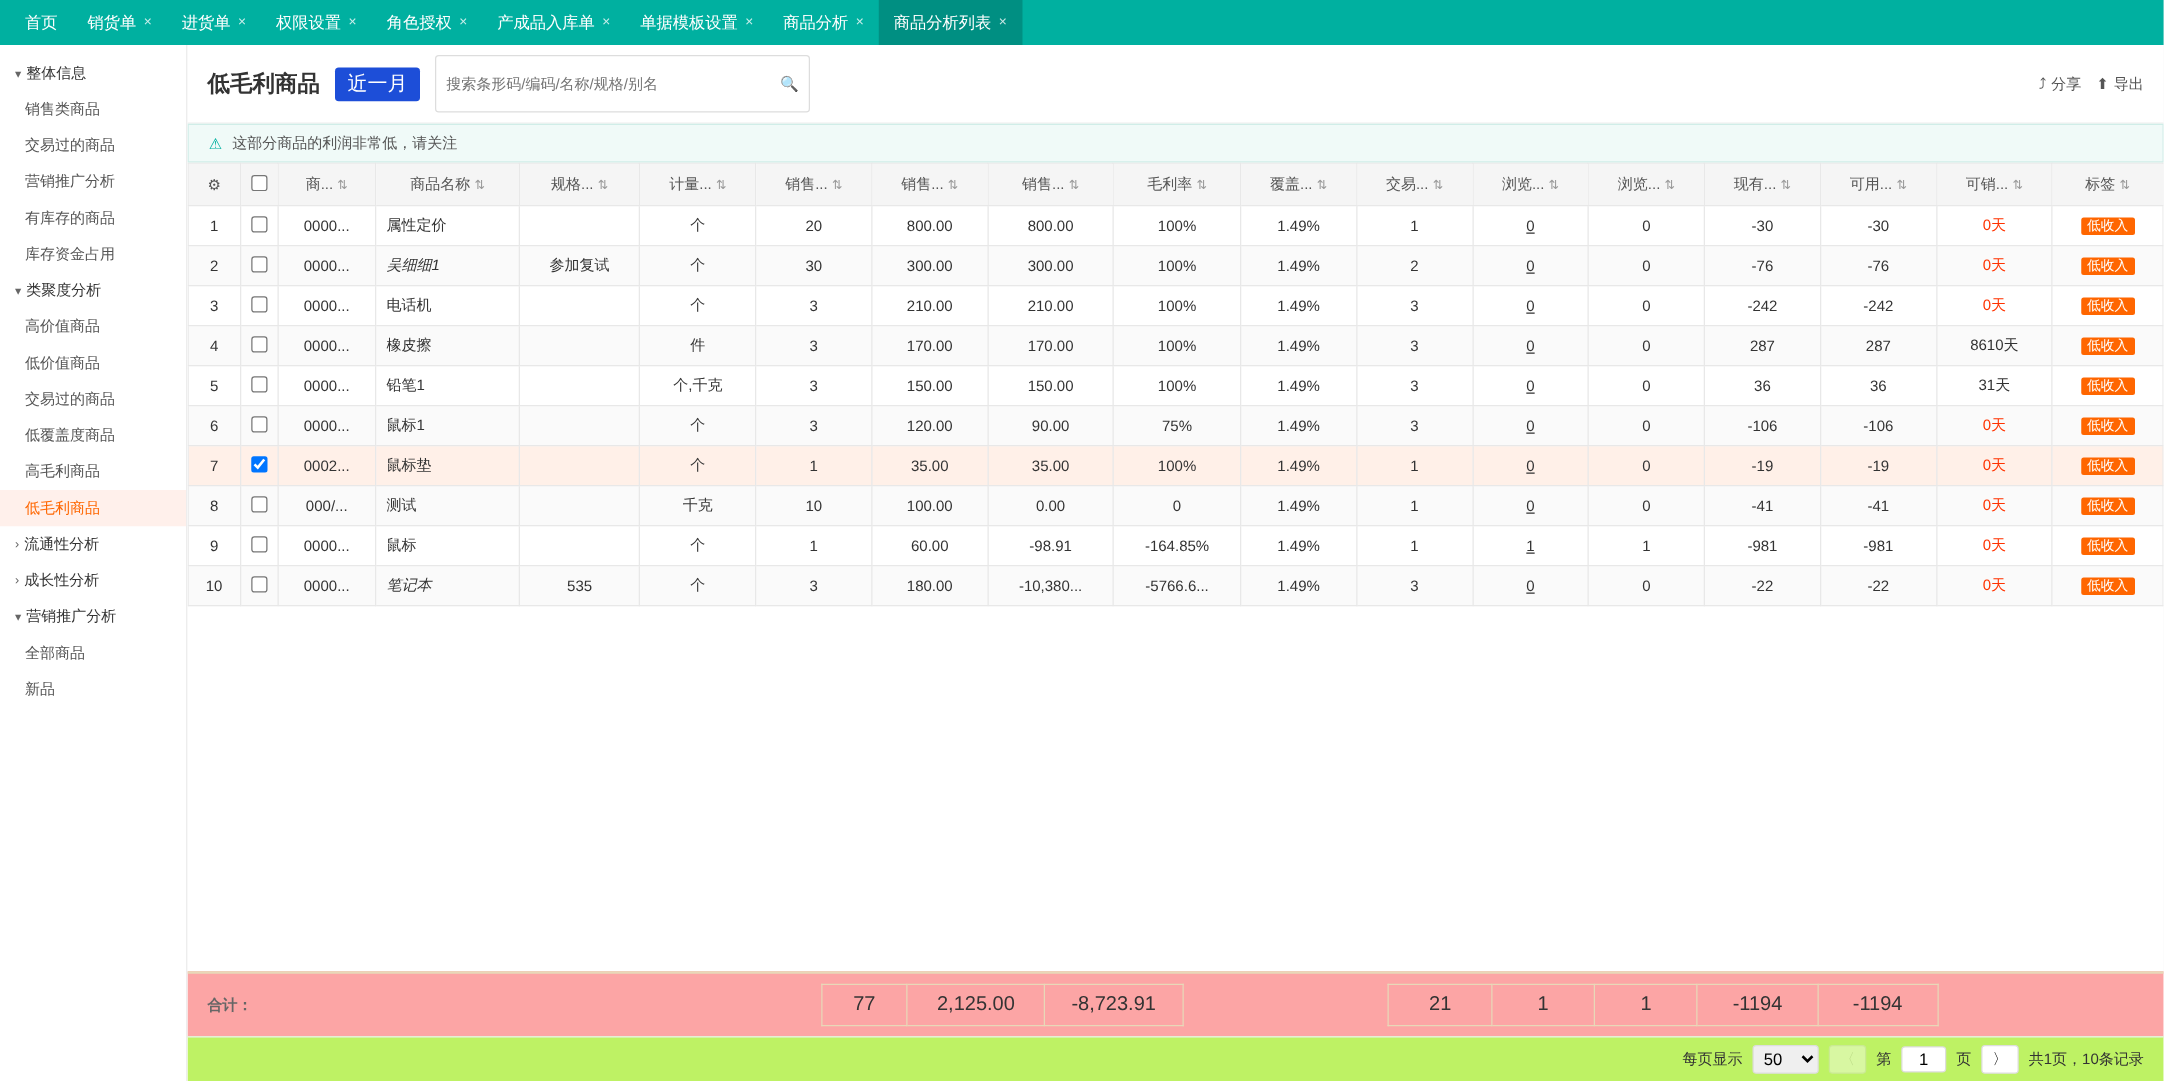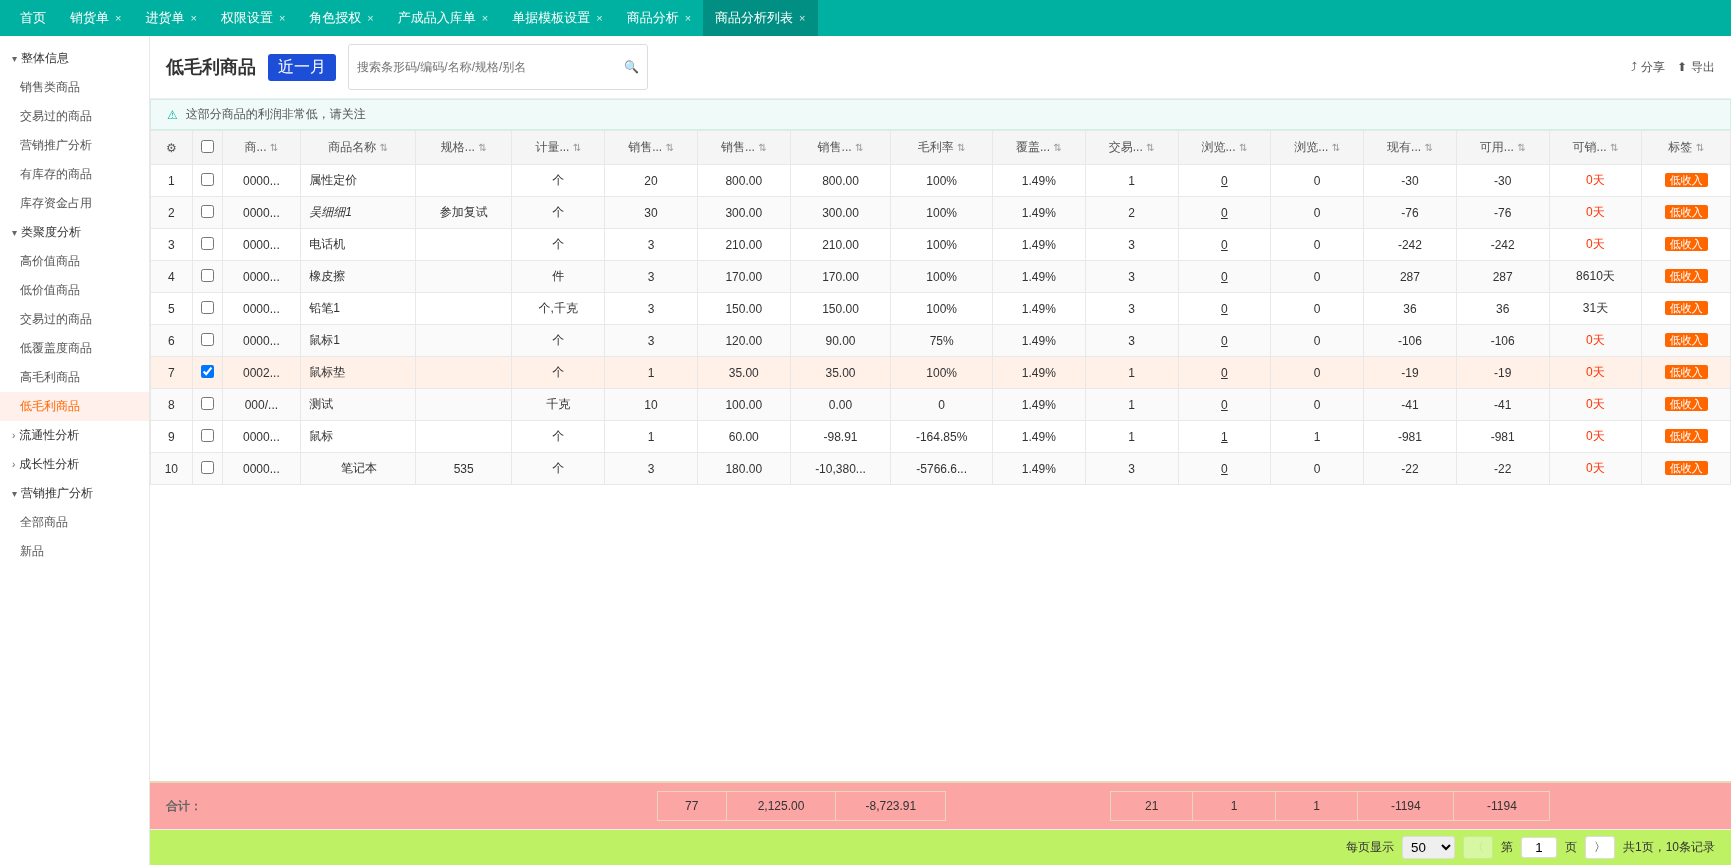--- a/index.html
+++ b/index.html
@@ -569,21 +569,21 @@
       <td>-981</td>
       <td class="red-text">0天</td>
       <td><span class="orange-tag">低收入</span></td>
     </tr>
             <tr>
       <td>10</td>
       <td class="checkbox-cell">
         <input type="checkbox" style="">
       </td>
       <td>0000...</td>
-      <td style="text-align:center; padding-left:8px;">笔记本</td>
+      <td style="text-align:left; padding-left:8px;font-style:italic;">笔记本</td>
       <td>535</td>
       <td>个</td>
       <td>3</td>
       <td>180.00</td>
       <td>-10,380...</td>
       <td>-5766.6...</td>
       <td>1.49%</td>
       <td>3</td>
       <td><span class="underline-link">0</span></td>
       <td>0</td>
@@ -591,21 +591,21 @@
       <td>-22</td>
       <td class="red-text">0天</td>
       <td><span class="orange-tag">低收入</span></td>
     </tr>
           </tbody>
       </table>
     </div>
 
     <div class="table-footer">
       <span class="footer-label">合计：</span>
-      <table style="flex:1; border-collapse:collapse; font-size:12px; margin-left: 8px;">
+      <table style="flex:1; border-collapse:collapse; font-size:16px; margin-left: 8px;">
         <tbody>
             <tr>
           <td style="width:30px; border:none;"></td>
           <td style="width:30px; border:none;"></td>
           <td style="width:60px; border:none;"></td>
           <td style="width:90px; border:none;"></td>
           <td style="width:50px; border:none;"></td>
           <td style="width:60px; border:none;"></td>
           <td style="width:50px; text-align:center; border:1px solid #e8d8b8;">77</td>
           <td style="width:80px; text-align:center; border:1px solid #e8d8b8;margin-top:14px;">2,125.00</td>

